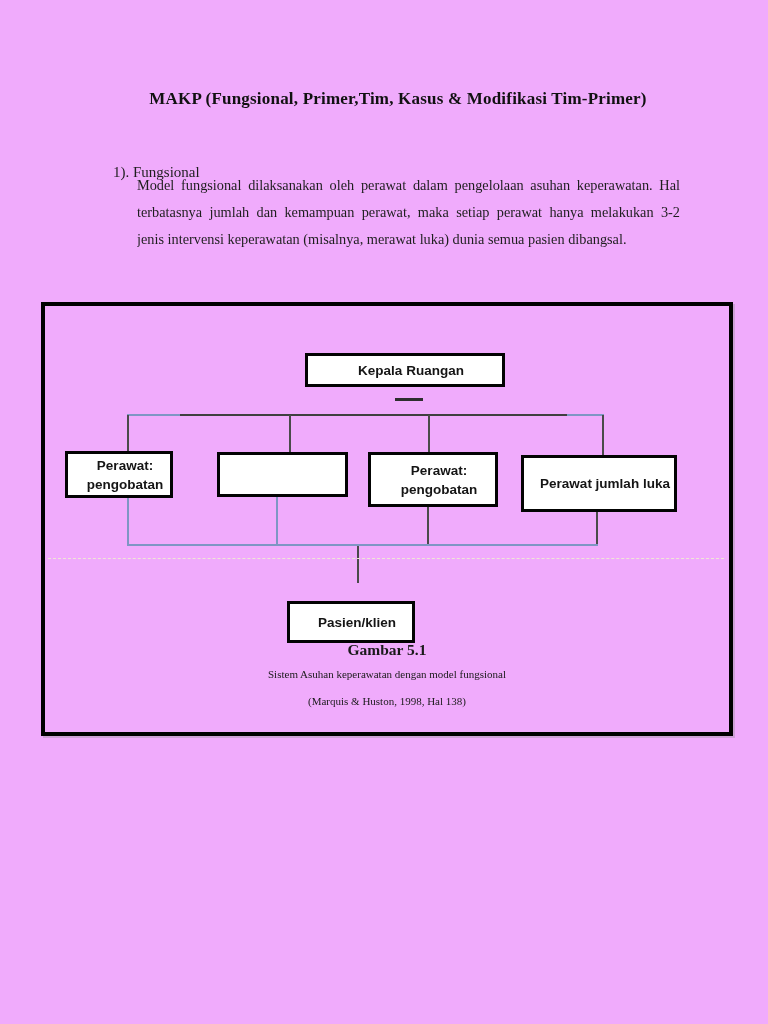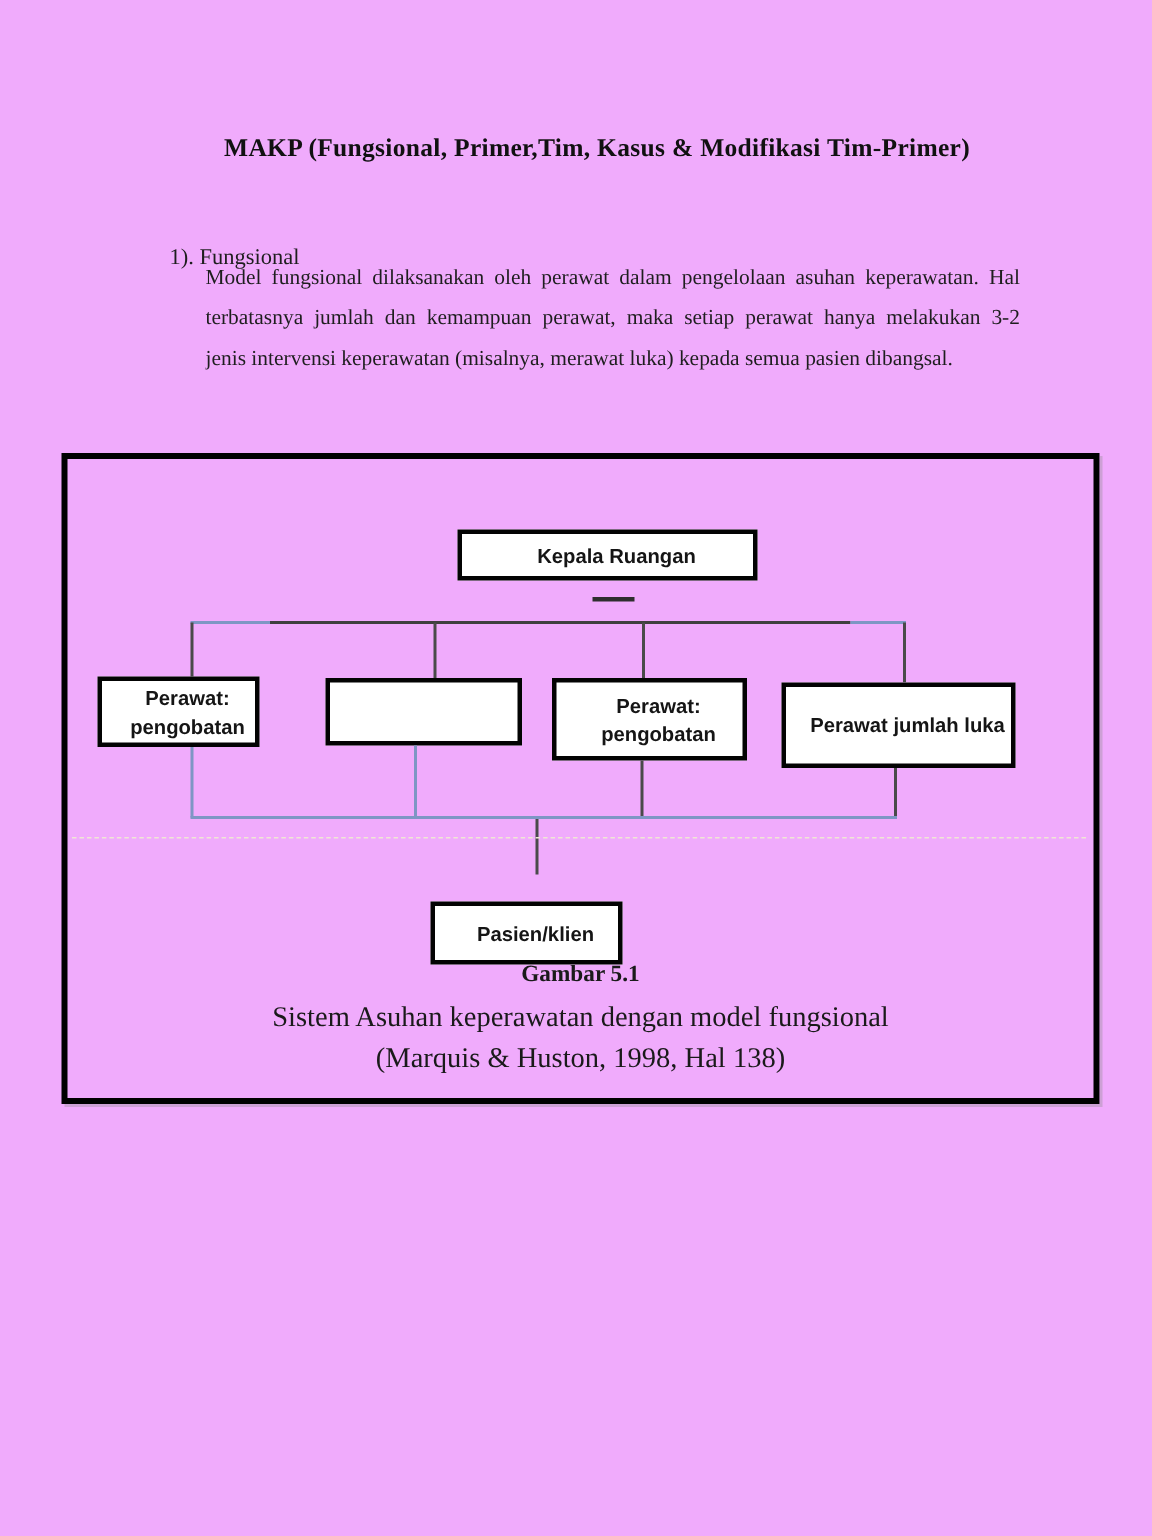--- a/index.html
+++ b/index.html
@@ -105,39 +105,39 @@
     left: 48px; top: 558px; width: 676px; height: 0;
     border-top: 1px dashed #efe7d4;
   }
 
   
   .caption-line {
     position: absolute;
     left: 41px; width: 692px;
     text-align: center;
     font-family: "Liberation Serif", serif;
-    font-size: 19px; color: #1a1a1a;
+    font-size: 11px; color: #1a1a1a;
   }
   #caption-figure { top: 641px; font-size: 15.5px; font-weight: bold; }
   #caption-desc   { top: 668px; }
   #caption-source { top: 695px; }
 </style>
 </head>
 <body>
 
 <div id="page">
 
   <h1 class="doc-title">MAKP (Fungsional, Primer,Tim, Kasus &amp; Modifikasi Tim-Primer)</h1>
 
   <div class="section-label">1). Fungsional</div>
 
   <div class="paragraph">
     <div class="pline j">Model fungsional dilaksanakan oleh perawat dalam pengelolaan asuhan keperawatan. Hal</div>
     <div class="pline j">terbatasnya jumlah dan kemampuan perawat, maka setiap perawat hanya melakukan 3-2</div>
-    <div class="pline">jenis intervensi keperawatan (misalnya, merawat luka) kepada semua pasien dibangsal.</div>
+    <div class="pline">jenis intervensi keperawatan (misalnya, merawat luka) dunia semua pasien dibangsal.</div>
   </div>
 
   <div class="figure-frame"></div>
 
   <div class="node" id="node-root">
     <span>Kepala Ruangan</span>
   </div>
 
   <div id="root-dash"></div>
 

